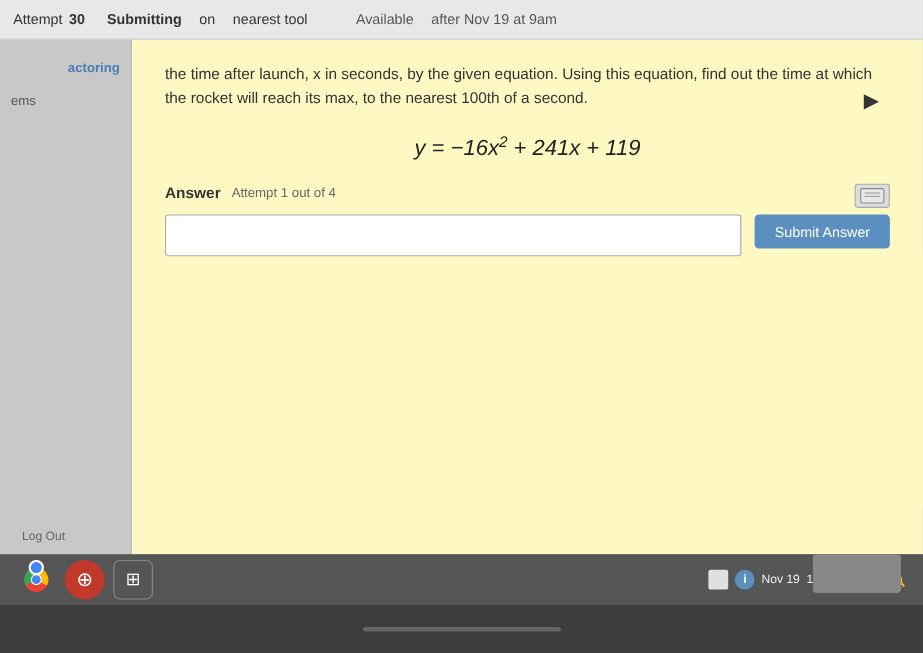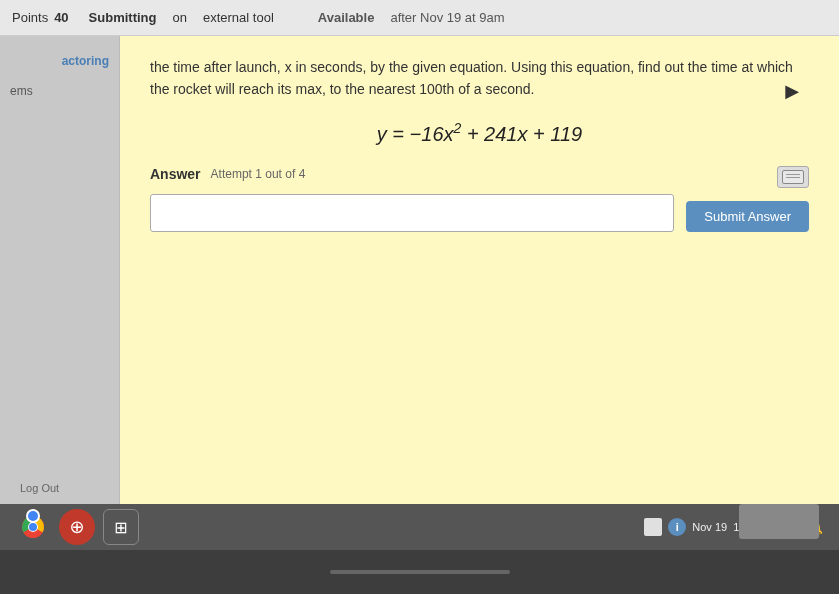--- a/index.html
+++ b/index.html
@@ -156,21 +156,21 @@
       top: 3px;
       left: 3px;
       right: 3px;
       height: 1px;
       background: #999;
       box-shadow: 0 3px 0 #999;
     }
 
     .input-row {
       display: flex;
-      align-items: flex-end;
+      align-items: flex-start;
       gap: 12px;
     }
 
     .answer-input {
       flex: 1;
       height: 38px;
       border: 1px solid #aaa;
       border-radius: 3px;
       background: white;
       padding: 0 10px;
@@ -307,27 +307,27 @@
     }
     
     sup { font-size: 0.7em; vertical-align: super; }
   </style>
 </head>
 <body>
 
 <div class="screen">
 
   <div class="top-bar">
-    <span style="font-size:13px;color:#333;">Points</span>
-    <span style="font-size:13px;font-weight:bold;color:#333;margin-left:-10px;">40</span>
+    <span style="font-size:13px;color:#333;">Attempt</span>
+    <span style="font-size:13px;font-weight:bold;color:#333;margin-left:-10px;">30</span>
     <span style="font-size:13px;font-weight:bold;color:#333;margin-left:4px;">Submitting</span>
     <span style="font-size:13px;color:#333;">on</span>
-    <span style="font-size:13px;color:#333;">external tool</span>
+    <span style="font-size:13px;color:#333;">nearest tool</span>
     <span style="margin-left:12px;"></span>
-    <span style="font-size:13px;color:#555;font-weight:bold;">Available</span>
+    <span style="font-size:13px;color:#555;font-weight:normal;">Available</span>
     <span style="font-size:13px;color:#555;">after Nov 19 at 9am</span>
   </div>
 
   <div class="main-area">
 
     <div class="sidebar">
       <div class="sidebar-item active">
         <span>actoring</span>
       </div>
       <div class="sidebar-item">

